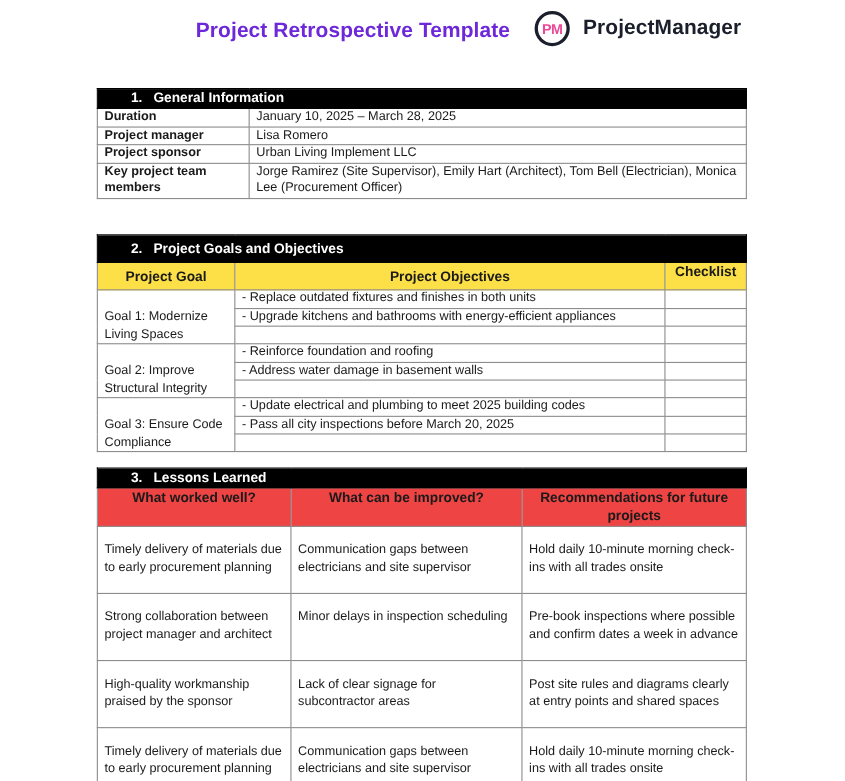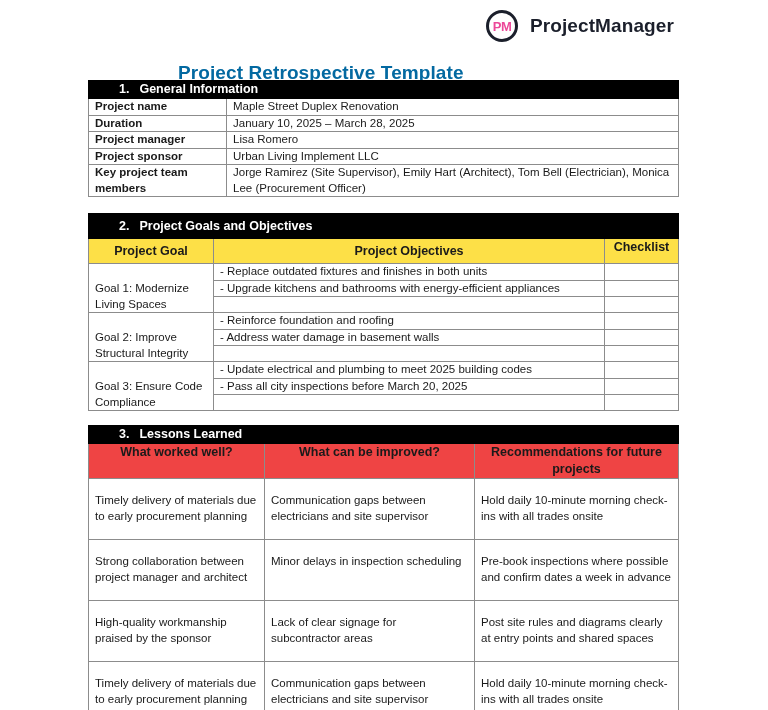--- a/index.html
+++ b/index.html
@@ -1,18 +1,18 @@
 <!DOCTYPE html>
 <html><head>
 <meta charset="utf-8">
 <style>
   html, body { margin: 0; padding: 0; background: #ffffff; }
   body { width: 768px; height: 710px; position: relative; overflow: hidden;
          font-family: "Liberation Sans", "DejaVu Sans", sans-serif; color: #1a1a1a; }
-  .title { position: absolute; left: 178px; top: 18px; font-size: 19px; font-weight: bold; color: #0369a1; letter-spacing: 0.1px; margin-top: 44px; }
+  .title { position: absolute; left: 178px; top: 18px; font-size: 19px; font-weight: bold; color: #6d28d9; letter-spacing: 0.1px; }
   .logo { position: absolute; left: 486px; top: 10px; display: flex; align-items: center; }
   .logo-circle { width: 32px; height: 32px; border: 3px solid #1b1f2b; border-radius: 50%; box-sizing: border-box;
                  display: flex; align-items: center; justify-content: center; font-weight: bold; font-size: 13px; color: #ec4899; letter-spacing: -0.5px; }
   .logo-text { margin-left: 12px; font-size: 19px; font-weight: bold; color: #1b1f2b; letter-spacing: 0.1px; }
 
   table { position: absolute; left: 88px; width: 591px; border-collapse: collapse; table-layout: fixed; font-size: 11.5px; }
   td, th { border: 1px solid #8c8c8c; padding: 0 6px; vertical-align: top; line-height: 15.5px; }
   .sec-head td { background: #000; color: #fff; font-weight: bold; font-size: 12.5px; border-color: #000; padding-left: 30px; }
   .sec-head .num { margin-right: 10px; }
 
@@ -45,24 +45,20 @@
 <table id="t1">
   <colgroup>
       <col style="width:138px">
       <col>
     </colgroup>
   <tbody>
       <tr class="sec-head">
     <td colspan="2">
       <span class="num">1.</span><span>General Information</span>
     </td>
-  </tr>
-  <tr>
-    <td class="lbl">Project name</td>
-    <td>Maple Street Duplex Renovation</td>
   </tr>
   <tr>
     <td class="lbl">Duration</td>
     <td>January 10, 2025 – March 28, 2025</td>
   </tr>
   <tr>
     <td class="lbl">Project manager</td>
     <td>Lisa Romero</td>
   </tr>
   <tr>

